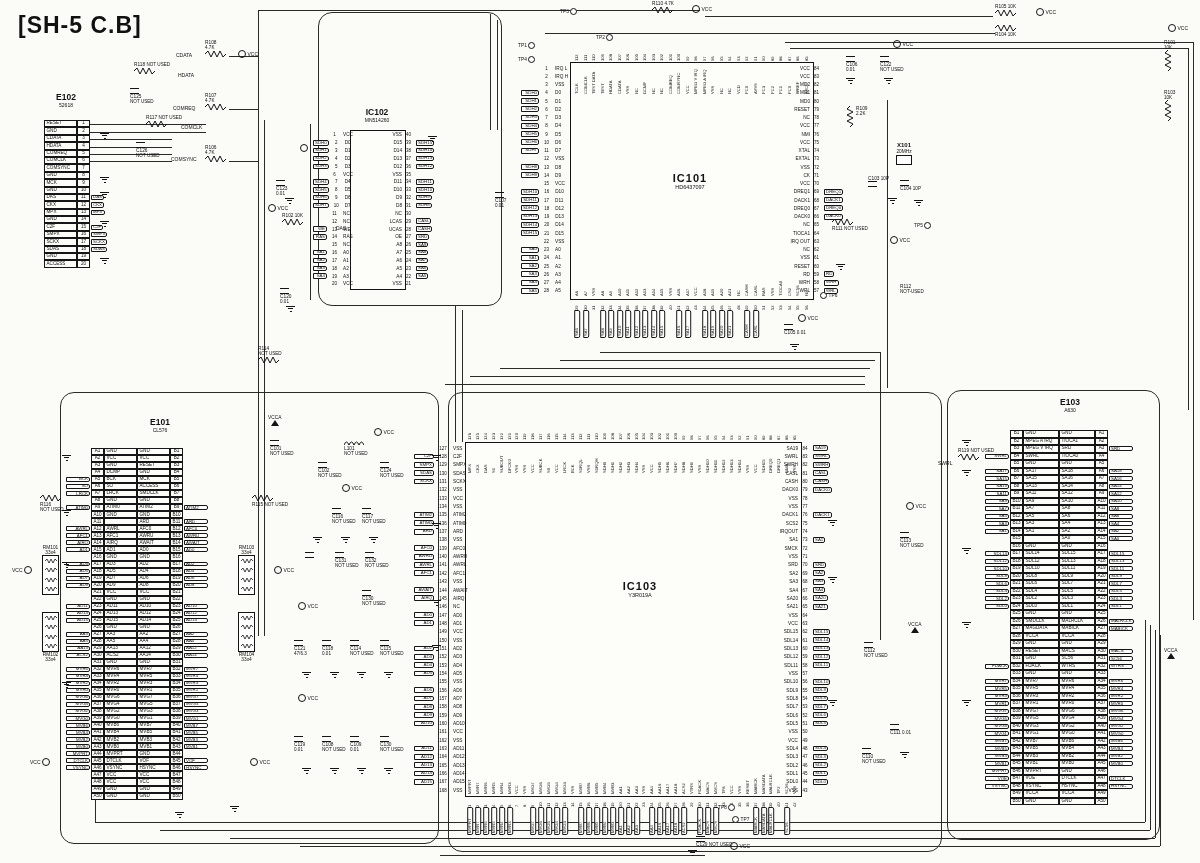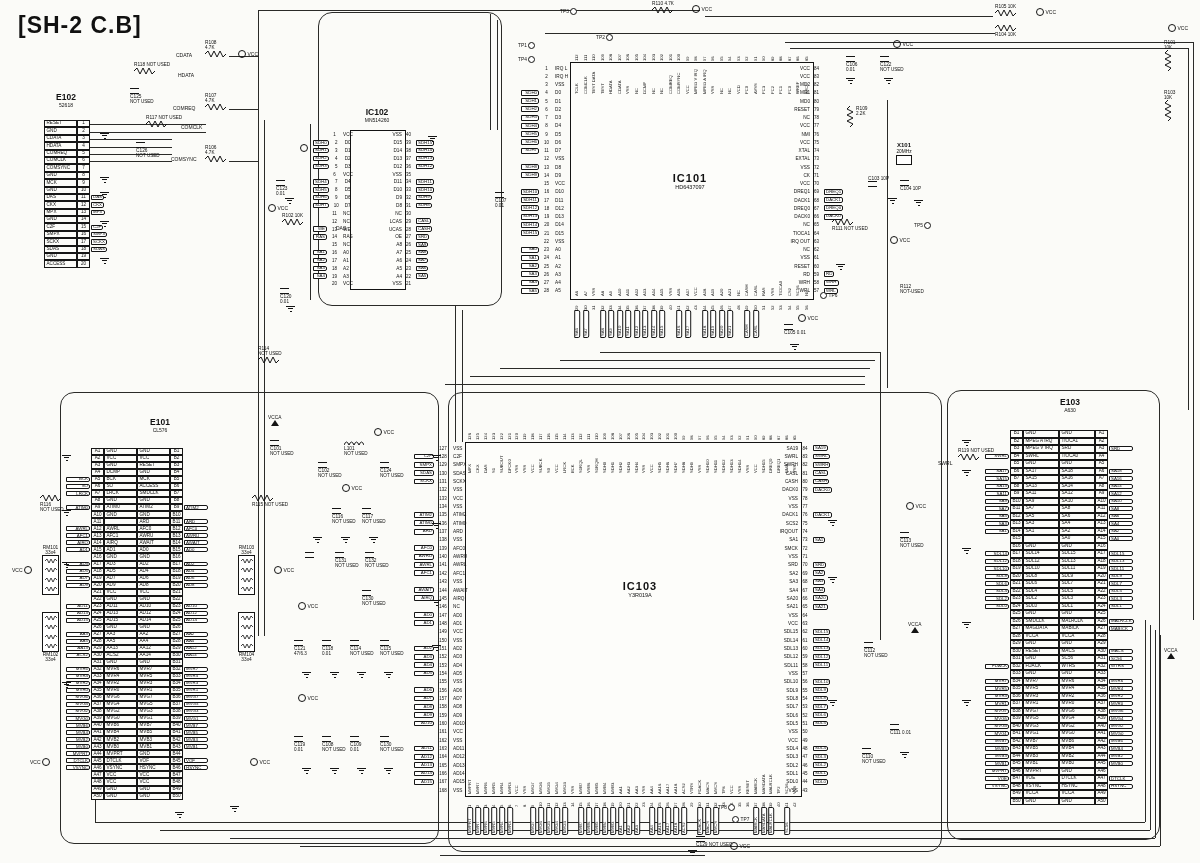--- a/index.html
+++ b/index.html
@@ -109,21 +109,21 @@
   <div class="w" style="left:90px;top:161px;width:82px;height:1px"></div>
   <div class="w" style="left:229px;top:56px;width:29px;height:1px"></div>
   <div class="w" style="left:229px;top:109px;width:29px;height:1px"></div>
   <div class="w" style="left:229px;top:161px;width:29px;height:1px"></div>
   <div class="w" style="left:310px;top:124px;width:1px;height:176px"></div>
   <div class="loop" style="left:60px;top:392px;width:377px;height:450px"></div>
   <div class="loop" style="left:947px;top:390px;width:211px;height:448px"></div>
   <div class="loop" style="left:318px;top:12px;width:182px;height:292px"></div>
   <div class="loop" style="left:448px;top:392px;width:492px;height:458px"></div>
 
-  <div class="title">[SH-2 C.B]</div>
+  <div class="title">[SH-5 C.B]</div>
 
   <div class="chead" style="left:40px;top:93px;width:52px">
     <div class="r">E102</div>
     <div class="p">52618</div>
   </div>
   <div class="ctab" style="left:44px;top:120px">
 
       <div class="crow" style="height:7.4px">
         <span class="clab" style="width:33px">RESET</span>
         <span class="cpin">1</span>

